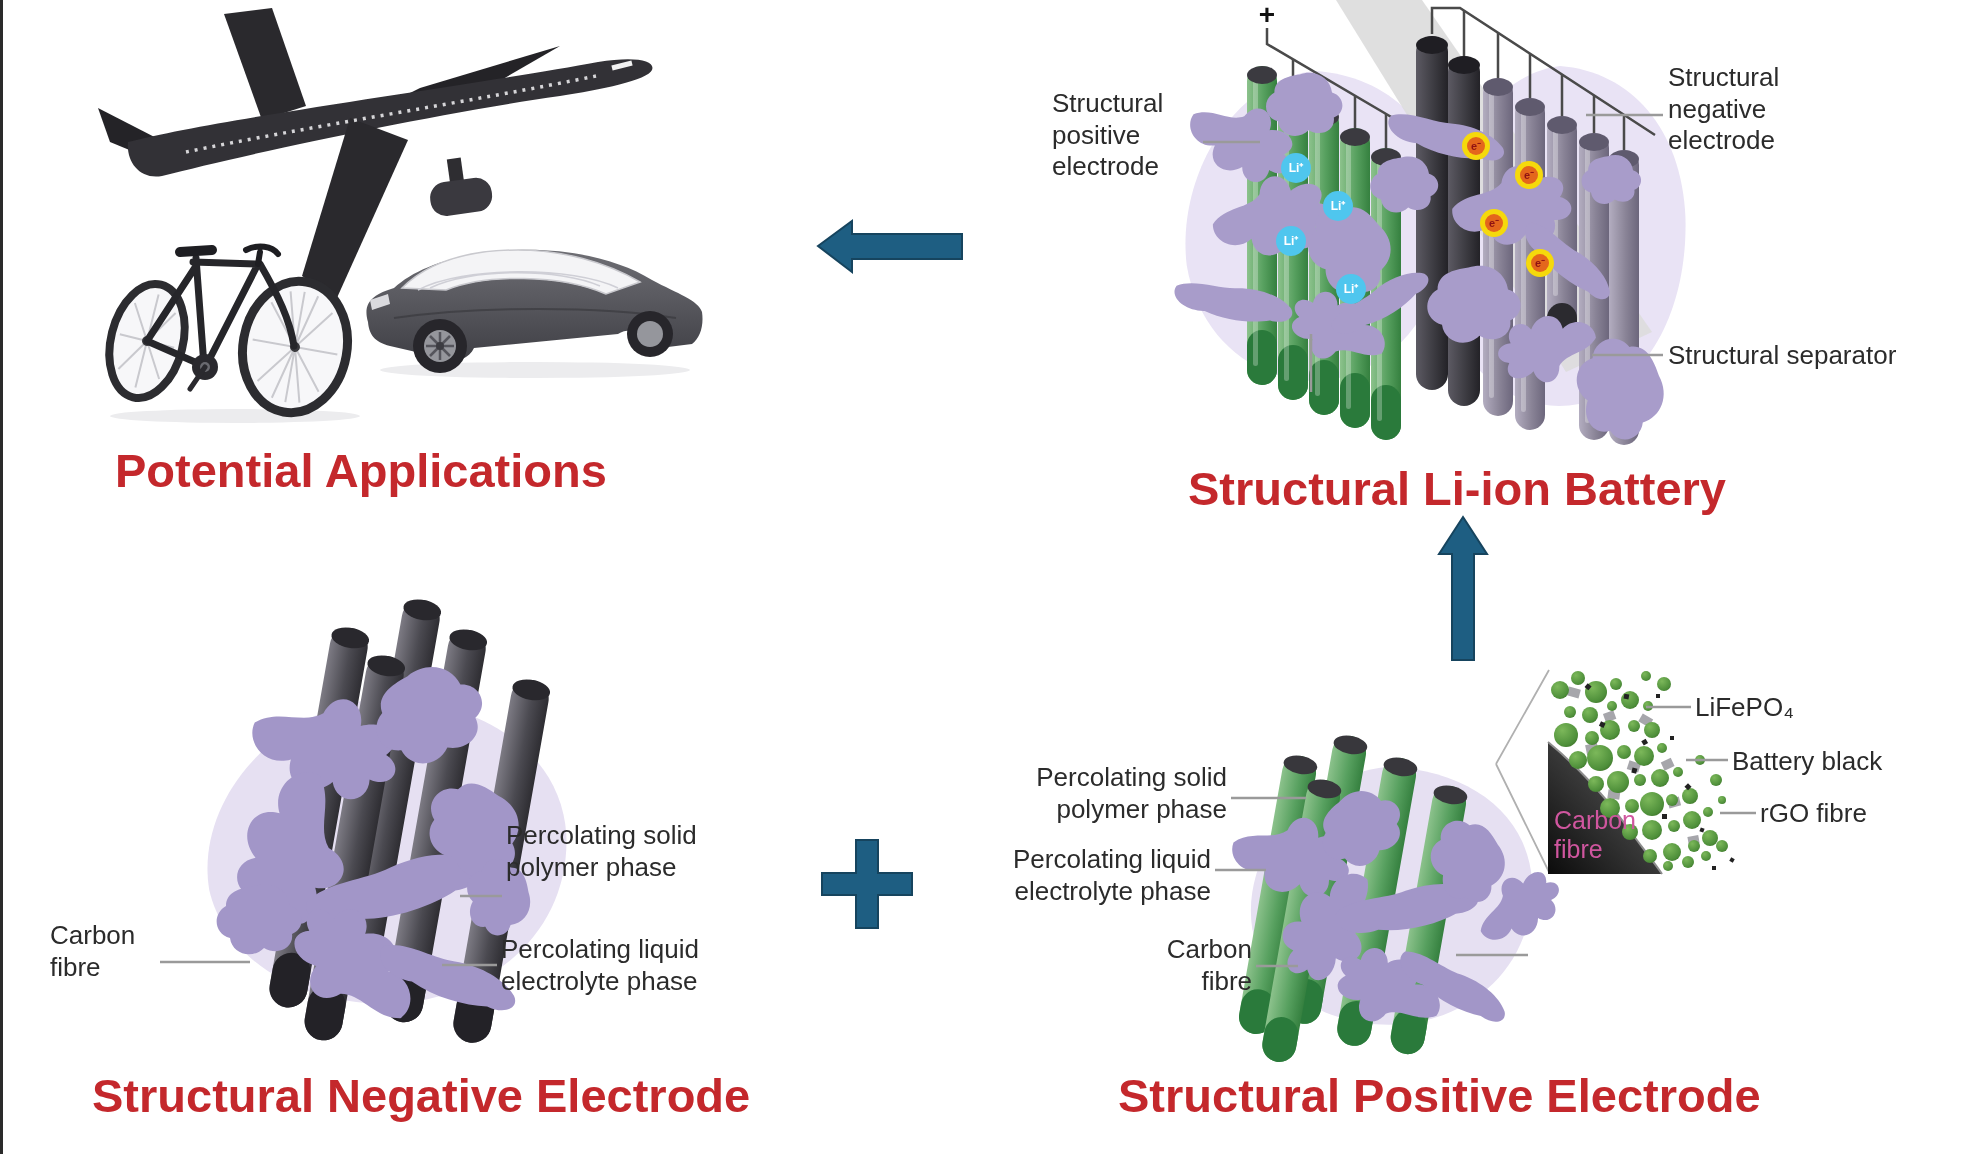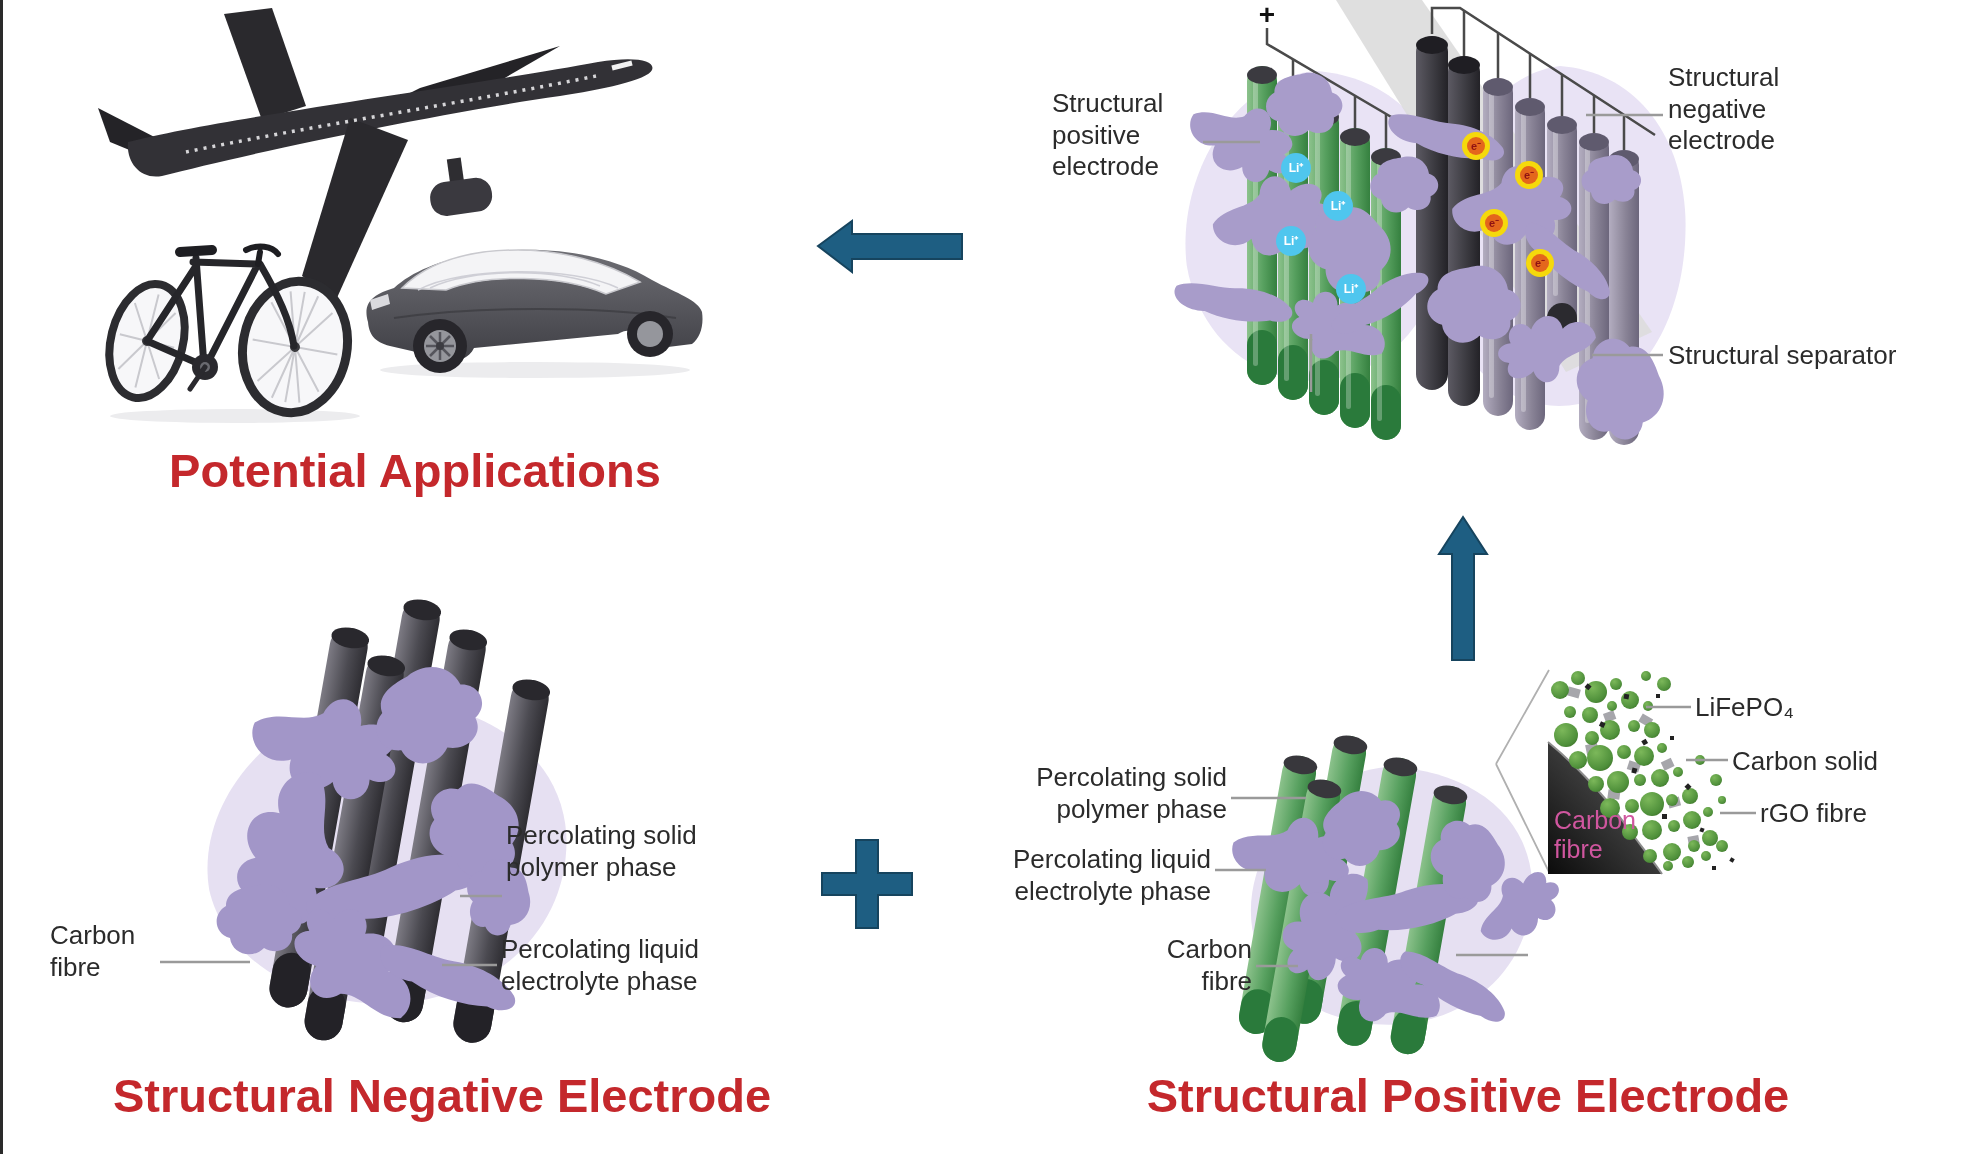--- a/index.html
+++ b/index.html
@@ -10,21 +10,21 @@
   .edge-strip{position:absolute;left:0;top:0;width:3px;height:1154px;background:#2a2a2a;}
   svg{position:absolute;left:0;top:0;}
   .lbl{
     position:absolute;font-size:26px;line-height:1.22;color:#2b2b2b;
     white-space:pre-line;font-family:"Liberation Sans",sans-serif;
   }
   .lbl.r{text-align:right;}
   .lbl.pink{color:#d0569f;font-size:25px;line-height:1.15;}
   .title{
     position:absolute;font-weight:bold;font-size:47px;color:#c4282c;
-    text-align:center;white-space:nowrap;font-family:"Liberation Sans",sans-serif;
+    white-space:nowrap;font-family:"Liberation Sans",sans-serif;
   }
   text.ion{font:bold 12px "Liberation Sans",sans-serif;fill:#ffffff;text-anchor:middle;}
   text.etext{font:bold 11px "Liberation Sans",sans-serif;fill:#8f1212;text-anchor:middle;}
   text.term{font:bold 28px "Liberation Sans",sans-serif;fill:#111111;text-anchor:middle;}
 </style>
 </head>
 <body>
 
 <div class="canvas">
   <div class="edge-strip"></div>
@@ -449,20 +449,21 @@
       <path d="M1215,870 H1266"></path>
       <path d="M1256,966 H1298"></path>
       <path d="M1456,955 H1528"></path>
       <path d="M1646,707 H1691"></path>
       <path d="M1686,760 H1728"></path>
       <path d="M1720,813 H1756"></path>
     </g>
   </svg>
 
   <div class="title" style="left:115px;top:443px;width:600px">Potential Applications</div>
+  <div class="title" style="left:1188px;top:461px;width:600px">Structural Li-ion Battery</div>
   <div class="title" style="left:92px;top:1068px;width:700px">Structural Negative Electrode</div>
   <div class="title" style="left:1118px;top:1068px;width:700px">Structural Positive Electrode</div>
 
   <div class="lbl" style="left:1052px;top:88px">Structural
 positive
 electrode</div>
   <div class="lbl" style="left:1668px;top:62px">Structural
 negative
 electrode</div>
   <div class="lbl" style="left:1668px;top:340px">Structural separator</div>
@@ -475,17 +476,17 @@
 fibre</div>
 
   <div class="lbl r" style="left:985px;top:762px;width:242px">Percolating solid
 polymer phase</div>
   <div class="lbl r" style="left:955px;top:844px;width:256px">Percolating liquid
 electrolyte phase</div>
   <div class="lbl r" style="left:1130px;top:934px;width:122px">Carbon
 fibre</div>
 
   <div class="lbl" style="left:1695px;top:692px">LiFePO₄</div>
-  <div class="lbl" style="left:1732px;top:746px">Carbon solid</div>
+  <div class="lbl" style="left:1732px;top:746px">Battery black</div>
   <div class="lbl" style="left:1760px;top:798px">rGO fibre</div>
   <div class="lbl pink" style="left:1554px;top:806px">Carbon
 fibre</div>
 </div>
 
 </body></html>

